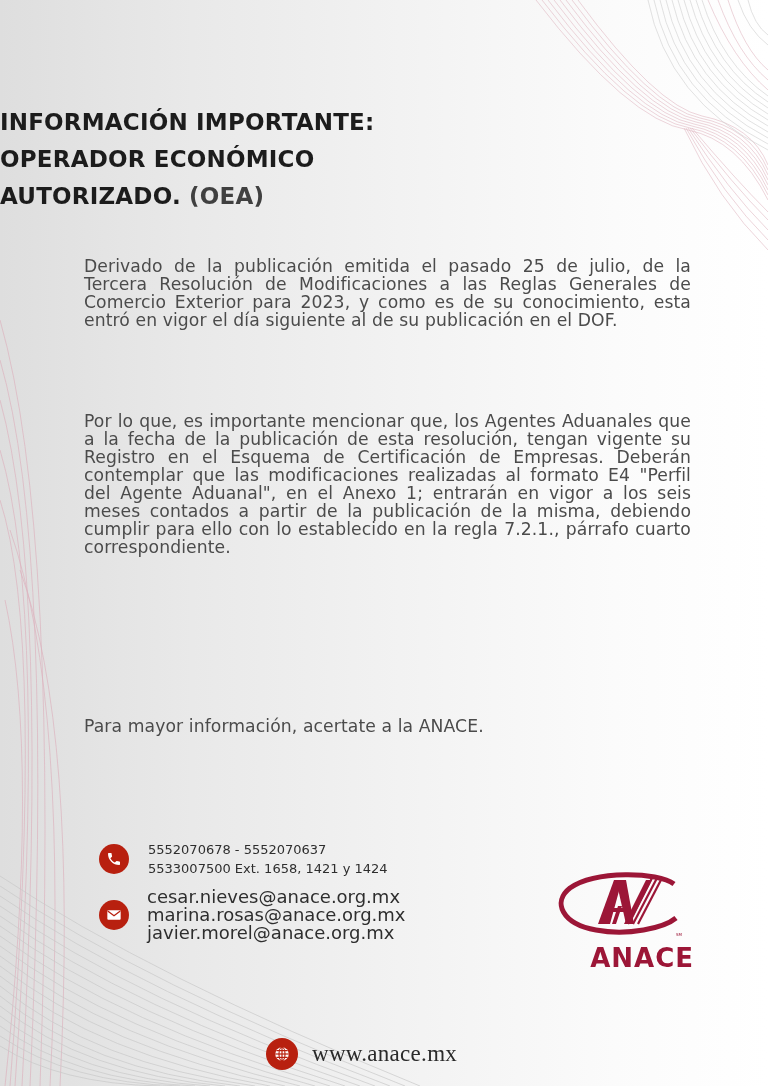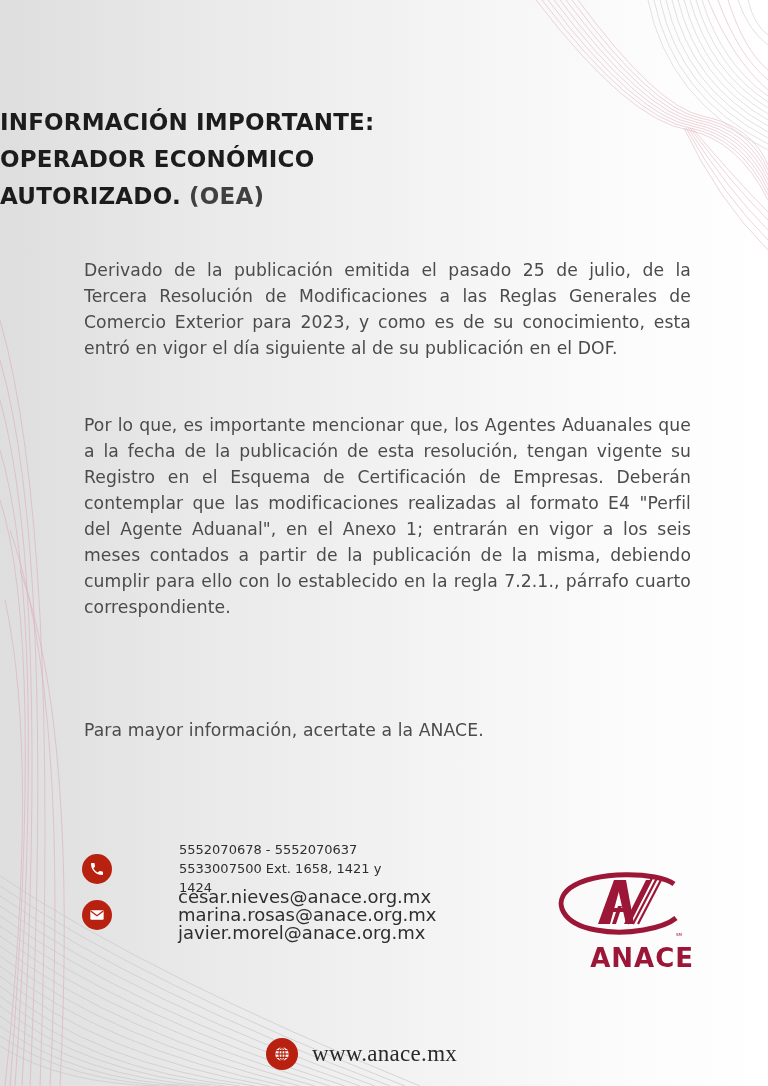--- a/index.html
+++ b/index.html
@@ -30,35 +30,34 @@
       letter-spacing: 0.2px;
     }
     .title .accent { color: #404040; }
 
     .body-text {
       position: absolute;
       left: 84px;
       width: 607px;
       font-family: "DejaVu Sans", sans-serif;
       font-size: 17.2px;
-      line-height: 26px;
+      line-height: 18px;
       color: #4b4b4b;
       text-align: justify;
       text-align-last: left;
       letter-spacing: 0.1px;
     }
     .p1 { top: 257px; }
     .p2 { top: 412px; }
     .p3 { top: 717px; }
 
     .contact {
       position: absolute;
-      left: 82px;
+      left: 99px;
       width: 330px;
-      gap: 48px;
     }
     .contact-row { display: flex; align-items: center; }
     .contact-phone { top: 840px; }
     .contact-email { top: 888px; }
     .icon-circle {
       width: 30px; height: 30px;
       border-radius: 50%;
       background: #b8200f;
       display: flex; align-items: center; justify-content: center;
       flex: 0 0 30px;

